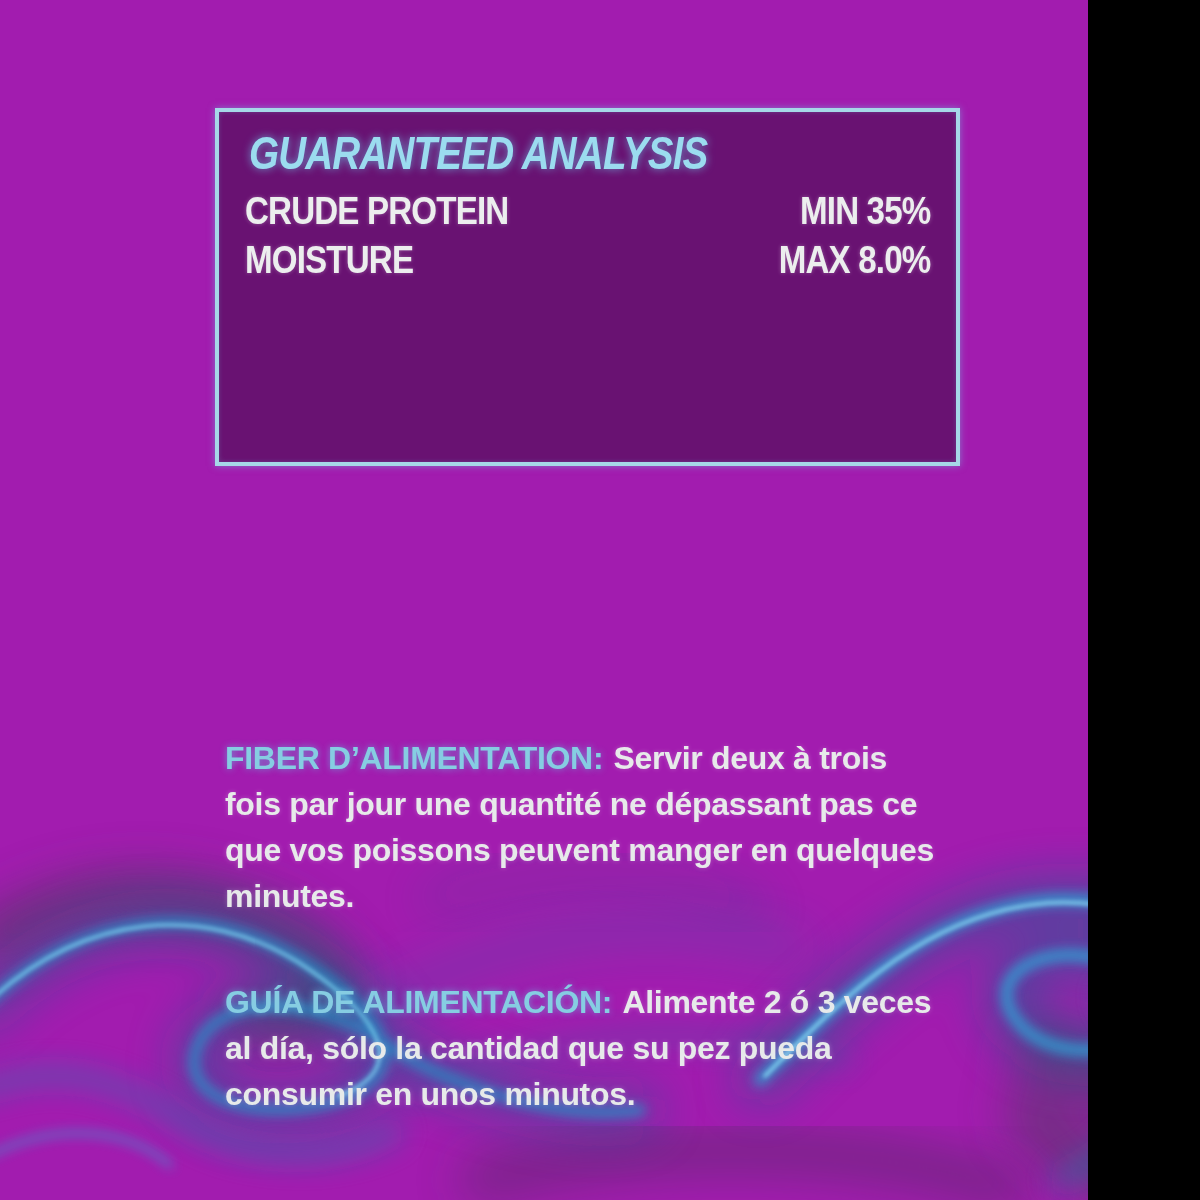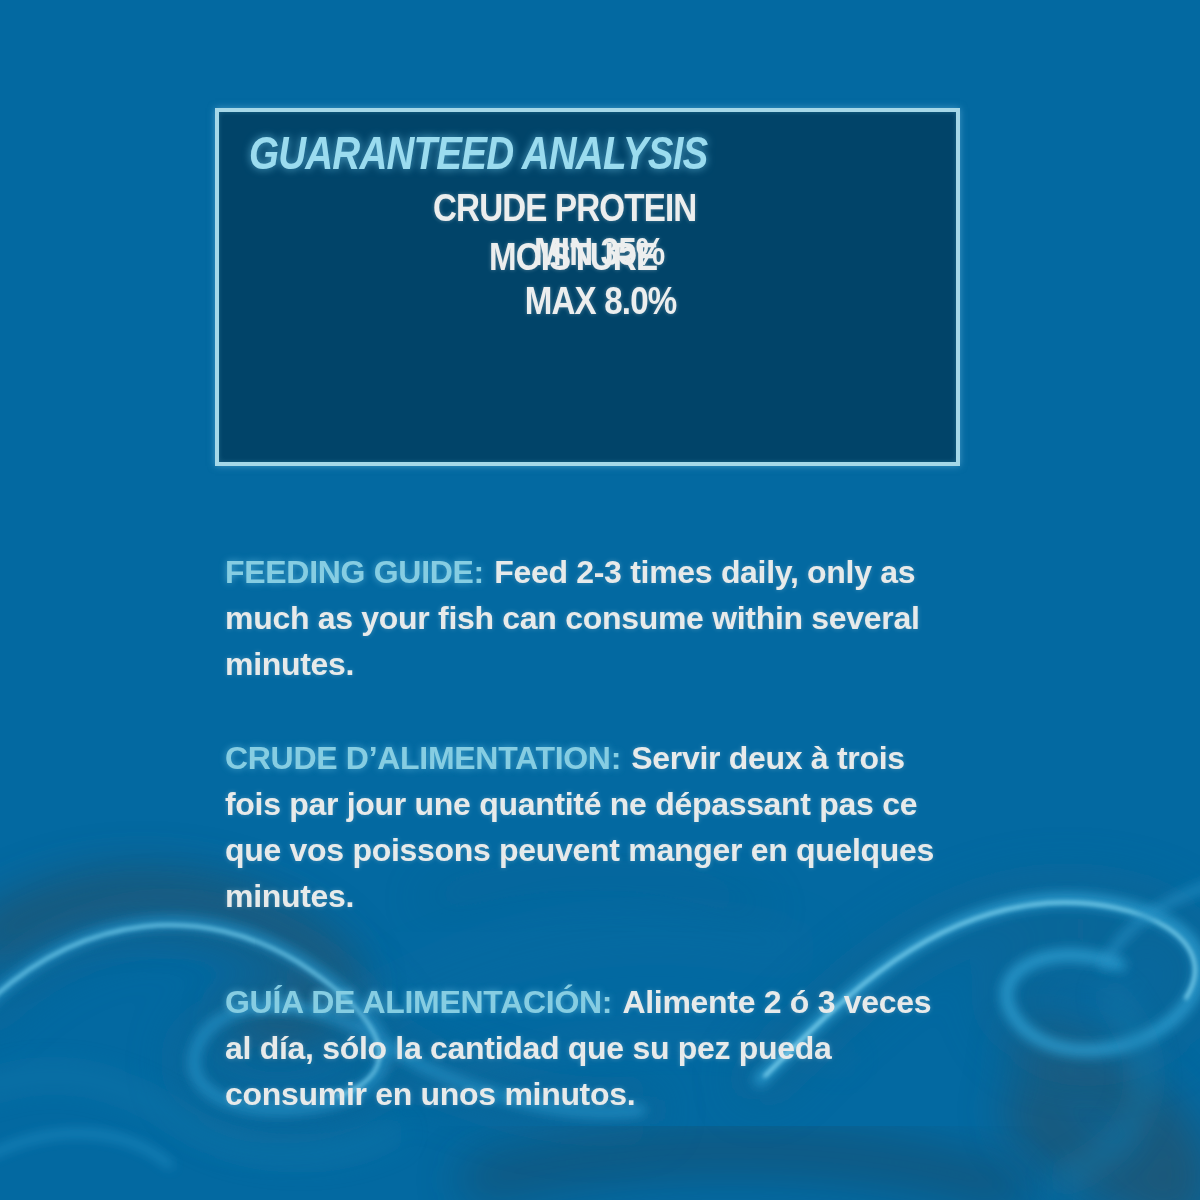--- a/index.html
+++ b/index.html
@@ -2,23 +2,23 @@
 <html><head>
 <meta charset="utf-8">
 <style>
   html, body {
     margin: 0;
     padding: 0;
     background: #000;
   }
   .canvas {
     position: relative;
-    width: 1200px;
+    width: 1088px;
     height: 1200px;
-    background: #0369a1;
+    background: #a21caf;
     overflow: hidden;
     font-family: "Liberation Sans", sans-serif;
   }
 
   
   .smoke {
     position: absolute;
     left: 0;
     top: 760px;
     width: 1200px;
@@ -58,21 +58,20 @@
     left: 0;
     top: 74px;
     width: 100%;
   }
   .ga-row {
     display: flex;
     justify-content: space-between;
     align-items: center;
     height: 49px;
     padding: 0 26px;
-    flex-direction: column;
   }
   .ga-label, .ga-value {
     display: inline-block;
     font-size: 39px;
     font-weight: 700;
     color: #eceeee;
     text-shadow: 0 0 5px rgba(255,255,255,0.3);
     white-space: nowrap;
     letter-spacing: -1px;
   }
@@ -148,25 +147,22 @@
         <span class="ga-label">CRUDE PROTEIN</span>
         <span class="ga-value">MIN 35%</span>
       </div>
       <div class="ga-row">
         <span class="ga-label">MOISTURE</span>
         <span class="ga-value">MAX 8.0%</span>
       </div>
     </div>
   </section>
 
-  <p class="para para-en">
-    <span class="heading">FEEDING GUIDE:</span><span class="body-text">Feed 2-3 times daily, only as much as your fish can consume within several minutes.</span>
-  </p>
 
   <p class="para para-fr">
-    <span class="heading">CRUDE D’ALIMENTATION:</span><span class="body-text">Servir deux à trois fois par jour une quantité ne dépassant pas ce que vos poissons peuvent manger en quelques minutes.</span>
+    <span class="heading">FIBER D’ALIMENTATION:</span><span class="body-text">Servir deux à trois fois par jour une quantité ne dépassant pas ce que vos poissons peuvent manger en quelques minutes.</span>
   </p>
 
   <p class="para para-es">
     <span class="heading">GUÍA DE ALIMENTACIÓN:</span><span class="body-text">Alimente 2 ó 3 veces al día, sólo la cantidad que su pez pueda consumir en unos minutos.</span>
   </p>
 
 </div>
 
 </body></html>

